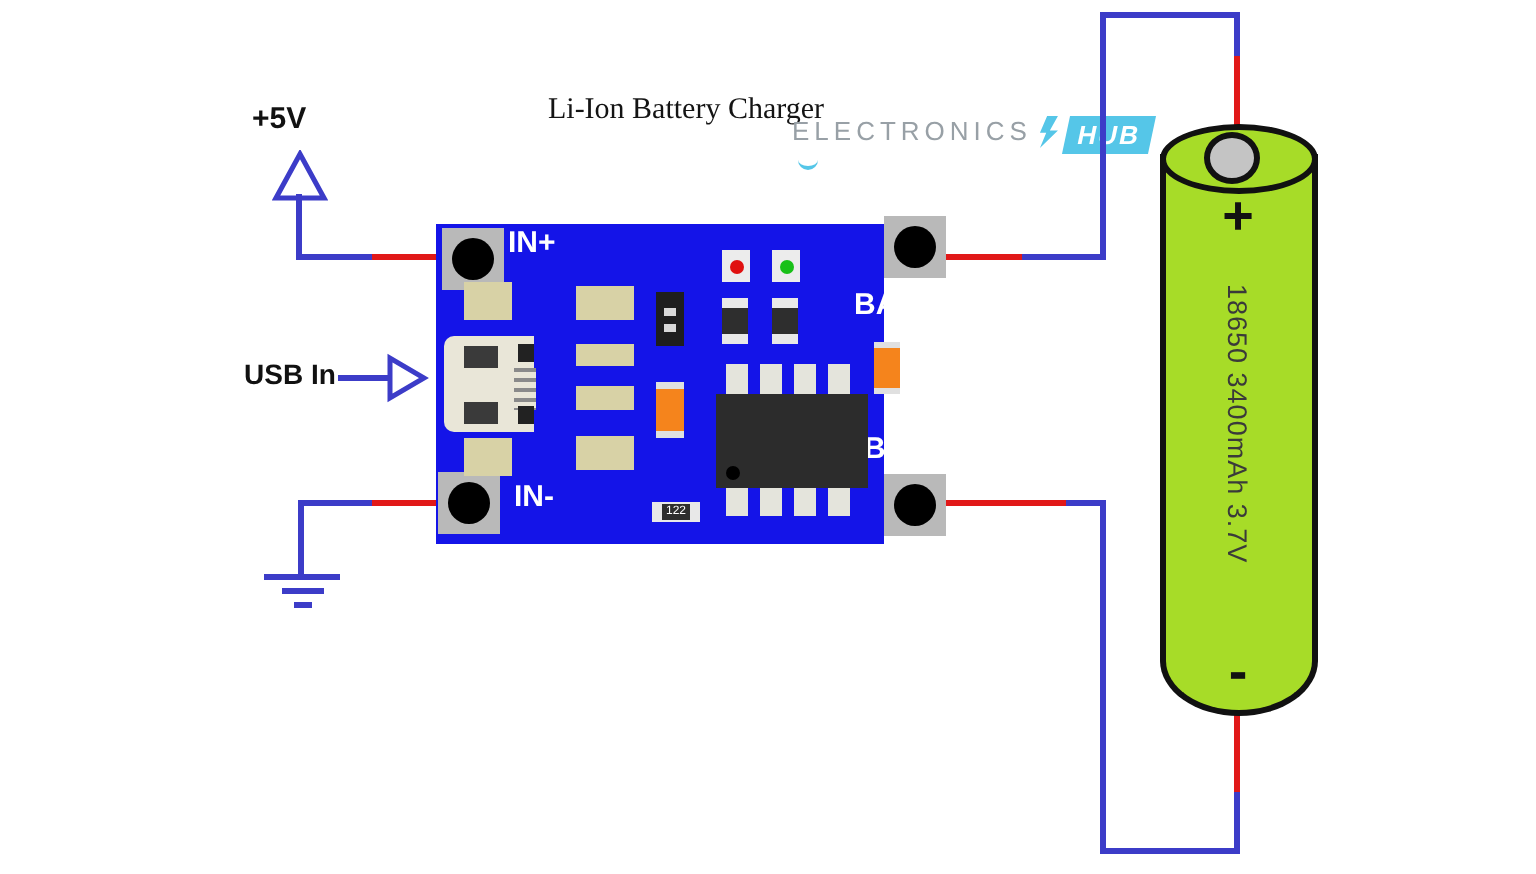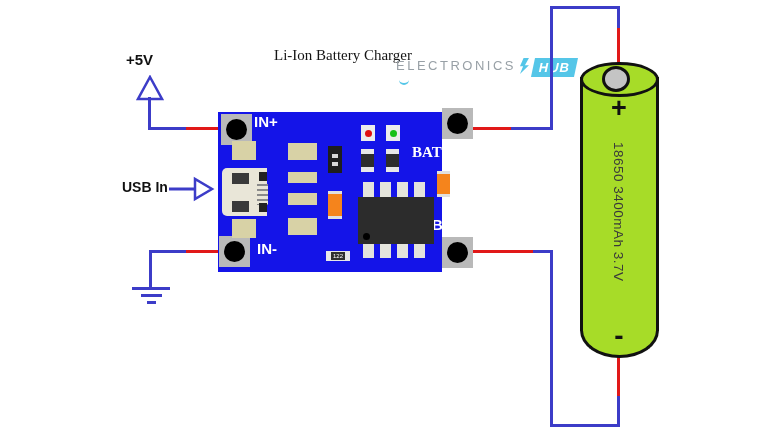--- a/index.html
+++ b/index.html
@@ -151,21 +151,21 @@
       </div>
     <div class="pad" style="left:1px;top:124px;">
         <div class="hole"></div>
       </div>
     <div class="pad" style="left:224px;top:125px;">
         <div class="hole"></div>
       </div>
 
     <div class="pin-label" style="left:36px;top:2px;">IN+</div>
     <div class="pin-label" style="left:39px;top:129px;">IN-</div>
-    <div class="pin-label" style="left:194px;top:33px;font-family:Liberation Serif, serif;">BAT+</div>
+    <div class="pin-label" style="left:209px;top:33px;">BAT+</div>
     <div class="pin-label" style="left:214px;top:105px;">BAT-</div>
 
     <div class="usb-conn">
       <div class="usb-pad" style="top:5px;"></div>
       <div class="usb-pad" style="top:33px;"></div>
       <div class="usb-comb"></div>
       <div class="usb-nub" style="top:4px;"></div>
       <div class="usb-nub" style="top:35px;"></div>
     </div>
     <div class="beige-pad" style="top:29px;"></div>

